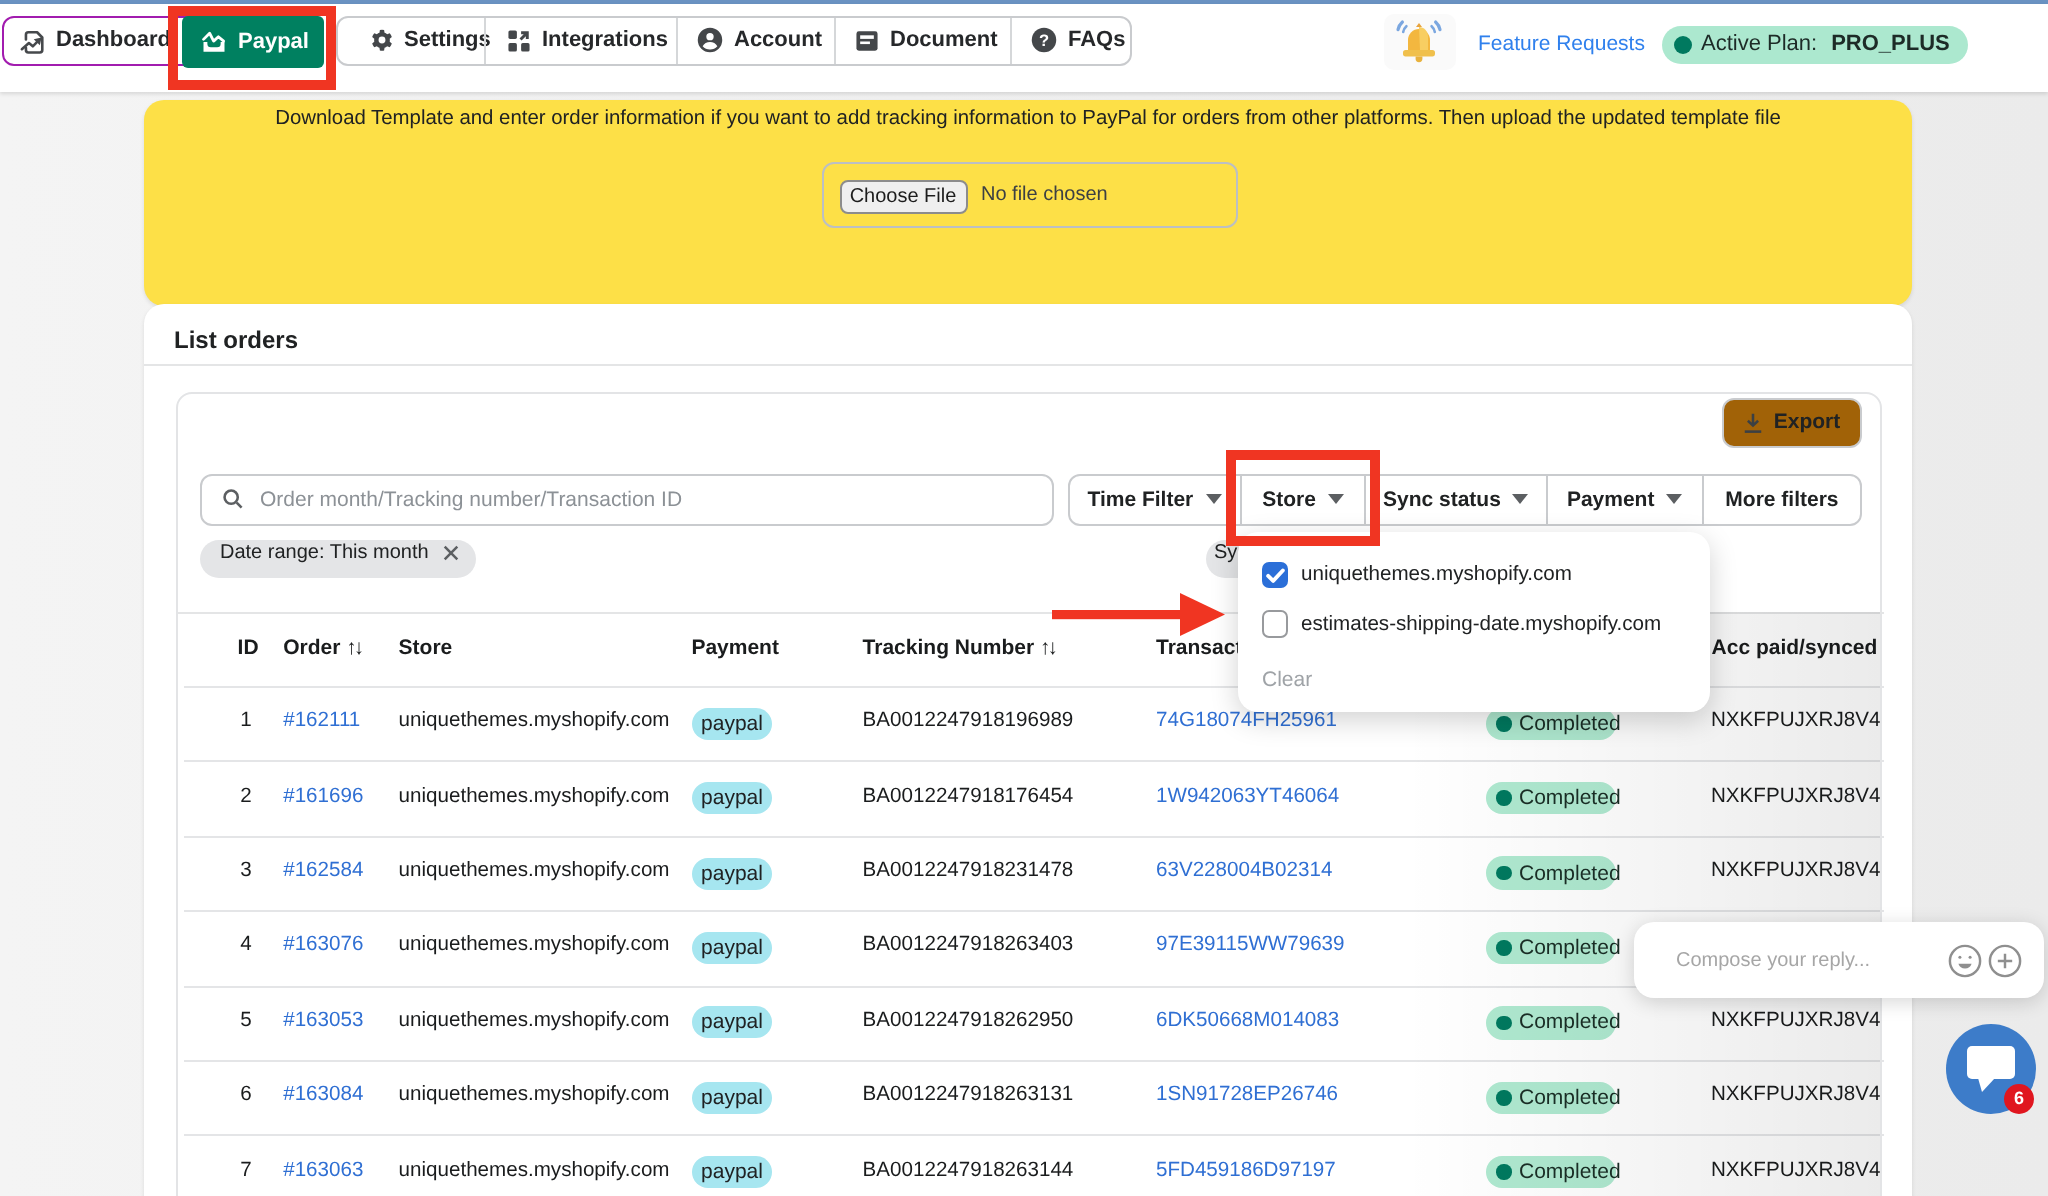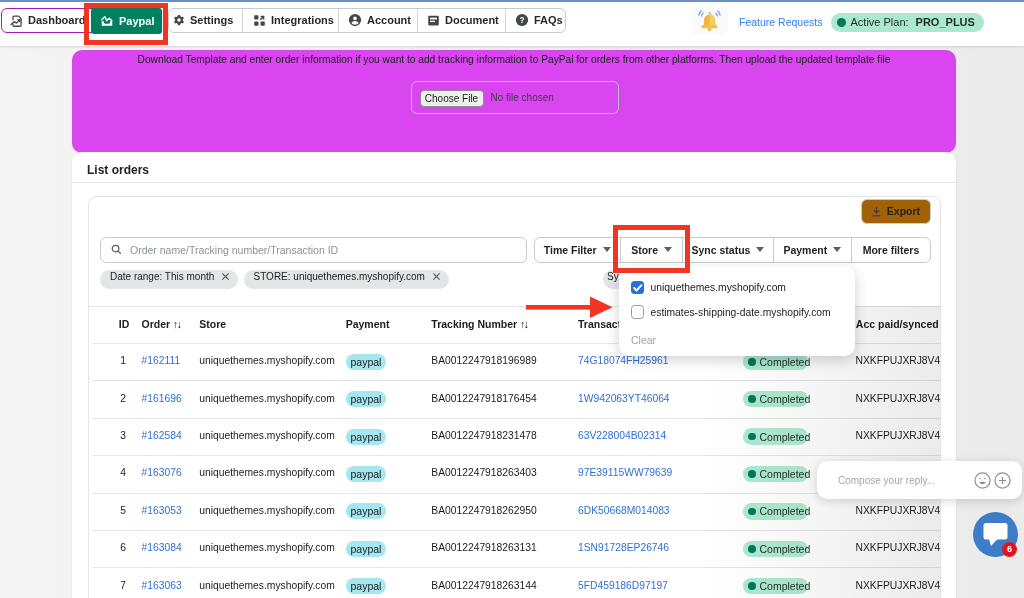--- a/index.html
+++ b/index.html
@@ -18,21 +18,21 @@
 .tseg { position:absolute; top:0; height:23px; display:flex; align-items:center; border-left:1px solid #d5d7d9; padding-left:4px; }
 .tseg:first-child { border-left:none; }
 #bellbg { left:692px; top:7px; width:36px; height:28px; background:#fafafa; border-radius:5px; }
 #featreq { left:739px; top:15.5px; font-size:10.5px; color:#2f80ed; }
 #planpill { left:830.5px; top:12.5px; width:153.5px; height:19.5px; background:#ace8cf; border-radius:10px; display:flex; align-items:center; padding-left:6px; }
 #planpill .dot { width:9px; height:9px; border-radius:50%; background:#00795f; margin-right:5px; }
 #planpill .t1 { font-size:11px; color:#1d2b27; }
 #planpill .t2 { font-size:11px; font-weight:bold; color:#1d2b27; margin-left:7px; }
 
 
-#card1 { left:72px; top:50px; width:884px; height:103px; background:#d946ef; border-radius:10px; box-shadow:0 1px 2px rgba(0,0,0,0.1); }
+#card1 { left:72px; top:50px; width:884px; height:103px; background:#fde047; border-radius:10px; box-shadow:0 1px 2px rgba(0,0,0,0.1); }
 #card1 .desc { position:absolute; top:4px; left:0; width:100%; text-align:center; font-size:10.2px; color:#202223; }
 #filebox { position:absolute; left:338.5px; top:30.5px; width:208px; height:33px; border:1px solid #bcbfc3; border-radius:6px; }
 #choosefile { position:absolute; left:8px; top:8px; width:64px; height:17.5px; background:#efefef; border:1px solid #8c8c8c; border-radius:4px; font-size:10px; color:#1c1c1c; text-align:center; line-height:15.5px; }
 #nofile { position:absolute; left:79px; top:10px; font-size:10px; color:#3c4043; }
 
 
 #card2 { left:72px; top:151.5px; width:884px; height:500px; background:#fff; border-radius:10px; box-shadow:0 1px 2px rgba(0,0,0,0.1); }
 #lotitle { position:absolute; left:15px; top:11px; font-size:12px; font-weight:bold; color:#202223; }
 #lodivider { position:absolute; left:0; top:30.5px; width:884px; height:1px; background:#e4e5e6; }
 #inner { position:absolute; left:15.5px; top:44.5px; width:853.5px; height:455px; border:1px solid #e3e4e6; border-radius:8px; background:#fff; }
@@ -93,21 +93,21 @@
   <div class="abs" id="ordersbtn">
     <svg width="14" height="14" viewBox="0 0 16 16" fill="none">
         <path d="M2 6.5 L5.5 3 l2.3 4.5 L10.5 5 l3 2.5" stroke="#fff" stroke-width="1.6" fill="none" stroke-linejoin="round" stroke-linecap="round"></path>
         <path d="M2 8 v5.5 h12 V8 h-2.2 v1 a2 2 0 0 1 -2 2 h-3.6 a2 2 0 0 1 -2-2 V8 Z" fill="#fff"></path>
       </svg>
     <span class="tabtxt" style="margin-left:5px; color:#fff;">Paypal</span>
   </div>
   <div class="abs" id="redbox1"></div>
 
   <div class="abs" id="tabgroup">
-    <div class="tseg" style="left:0; width:72.5px; padding-left:4.5px;">
+    <div class="tseg" style="left:12px; width:72.5px; padding-left:4.5px;">
       <svg width="12" height="12" viewBox="0 0 16 16" fill="#44474a">
           <path d="M8 1.2 a6.8 6.8 0 0 1 1.4 .15 l.3 1.8 a5 5 0 0 1 1.7 1 l1.75 -.6 a6.8 6.8 0 0 1 1.4 2.4 l-1.4 1.2 a5 5 0 0 1 0 2 l1.4 1.2 a6.8 6.8 0 0 1 -1.4 2.4 l-1.75 -.6 a5 5 0 0 1 -1.7 1 l-.3 1.8 a6.8 6.8 0 0 1 -2.8 0 l-.3 -1.8 a5 5 0 0 1 -1.7 -1 l-1.75 .6 a6.8 6.8 0 0 1 -1.4 -2.4 l1.4 -1.2 a5 5 0 0 1 0 -2 l-1.4 -1.2 a6.8 6.8 0 0 1 1.4 -2.4 l1.75 .6 a5 5 0 0 1 1.7 -1 l.3 -1.8 A6.8 6.8 0 0 1 8 1.2 Z M8 5.7 a2.3 2.3 0 1 0 0 4.6 a2.3 2.3 0 0 0 0 -4.6 Z"></path>
         </svg>
       <span class="tabtxt" style="margin-left:5px;">Settings</span>
     </div>
     <div class="tseg" style="left:73px; width:96px; padding-left:10.5px;">
       <svg width="13" height="13" viewBox="0 0 16 16" fill="#44474a">
           <rect x="1.5" y="1.5" width="5.2" height="5.2" rx="1"></rect>
           <rect x="1.5" y="9.3" width="5.2" height="5.2" rx="1"></rect>
           <rect x="9.3" y="9.3" width="5.2" height="5.2" rx="1"></rect>
@@ -174,21 +174,21 @@
             <path d="M6 1 v6.2 M3.2 4.8 L6 7.4 l2.8 -2.6"></path>
             <path d="M1.5 10.7 h9"></path>
           </svg>
         <span>Export</span>
       </div>
       <div id="searchbox">
         <svg width="11" height="11" viewBox="0 0 12 12" fill="none" stroke="#5c5f62" stroke-width="1.4">
             <circle cx="5" cy="5" r="3.6"></circle>
             <path d="M8 8 l2.7 2.7"></path>
           </svg>
-        <span class="ph">Order name/Tracking number/Transaction ID</span>
+        <span class="ph">Order month/Tracking number/Transaction ID</span>
       </div>
       <div id="filtergroup">
         <div class="fseg" style="width:85.8px;">
             <span>Time Filter</span>
             <span class="caret"></span>
           </div>
         <div class="fseg" style="width:62.7px;">
             <span>Store</span>
             <span class="caret"></span>
           </div>
@@ -199,26 +199,20 @@
         <div class="fseg" style="width:78.7px;">
             <span>Payment</span>
             <span class="caret"></span>
           </div>
         <div class="fseg" style="width:79.4px;">
             <span>More filters</span>
           </div>
       </div>
       <div class="chip" style="left:11.5px;">
           <span>Date range: This month</span>
-          <svg width="9" height="9" viewBox="0 0 10 10" stroke="#5c5f62" stroke-width="1.4">
-            <path d="M1.5 1.5 L8.5 8.5 M8.5 1.5 L1.5 8.5"></path>
-          </svg>
-        </div>
-      <div class="chip" style="left:155px;">
-          <span>STORE: uniquethemes.myshopify.com</span>
           <svg width="9" height="9" viewBox="0 0 10 10" stroke="#5c5f62" stroke-width="1.4">
             <path d="M1.5 1.5 L8.5 8.5 M8.5 1.5 L1.5 8.5"></path>
           </svg>
         </div>
       <div class="chip" style="left:514.5px; padding-left:4px;">
           <span>Sync status: Completed</span>
           <svg width="9" height="9" viewBox="0 0 10 10" stroke="#5c5f62" stroke-width="1.4">
             <path d="M1.5 1.5 L8.5 8.5 M8.5 1.5 L1.5 8.5"></path>
           </svg>
         </div>

